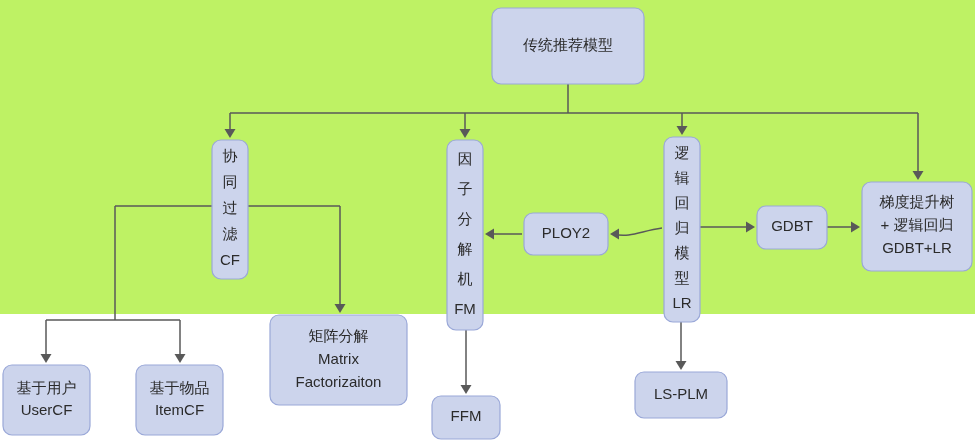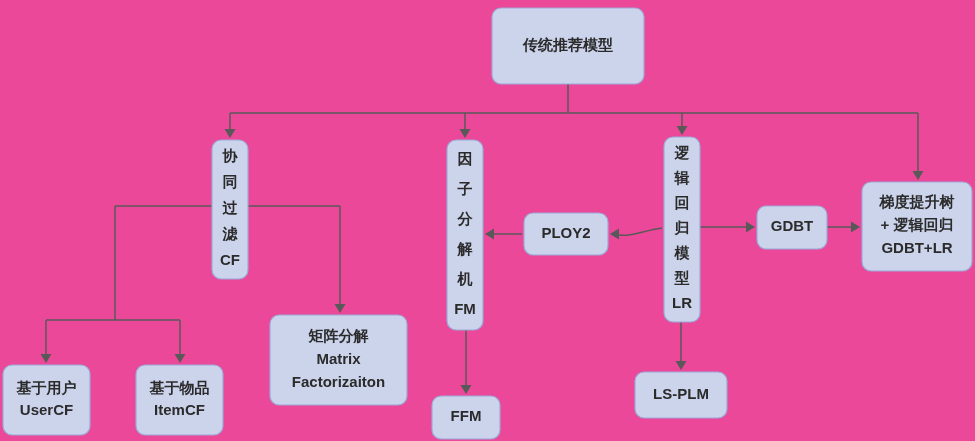--- a/index.html
+++ b/index.html
@@ -9,23 +9,22 @@
   }
   body {
     width: 975px;
     height: 441px;
     font-family: "Liberation Sans", "DejaVu Sans", sans-serif;
     overflow: hidden;
   }
   #diagram-root {
     position: relative;
     width: 975px;
-    height: 441px;
-    background: #ec4899;
-    font-weight: bold;
+    height: 314px;
+    background: #bef264;
   }
   svg.flow {
     position: absolute;
     left: 0;
     top: 0;
     width: 975px;
     height: 441px;
   }
   .node-rect {
     fill: #ccd4ec;

